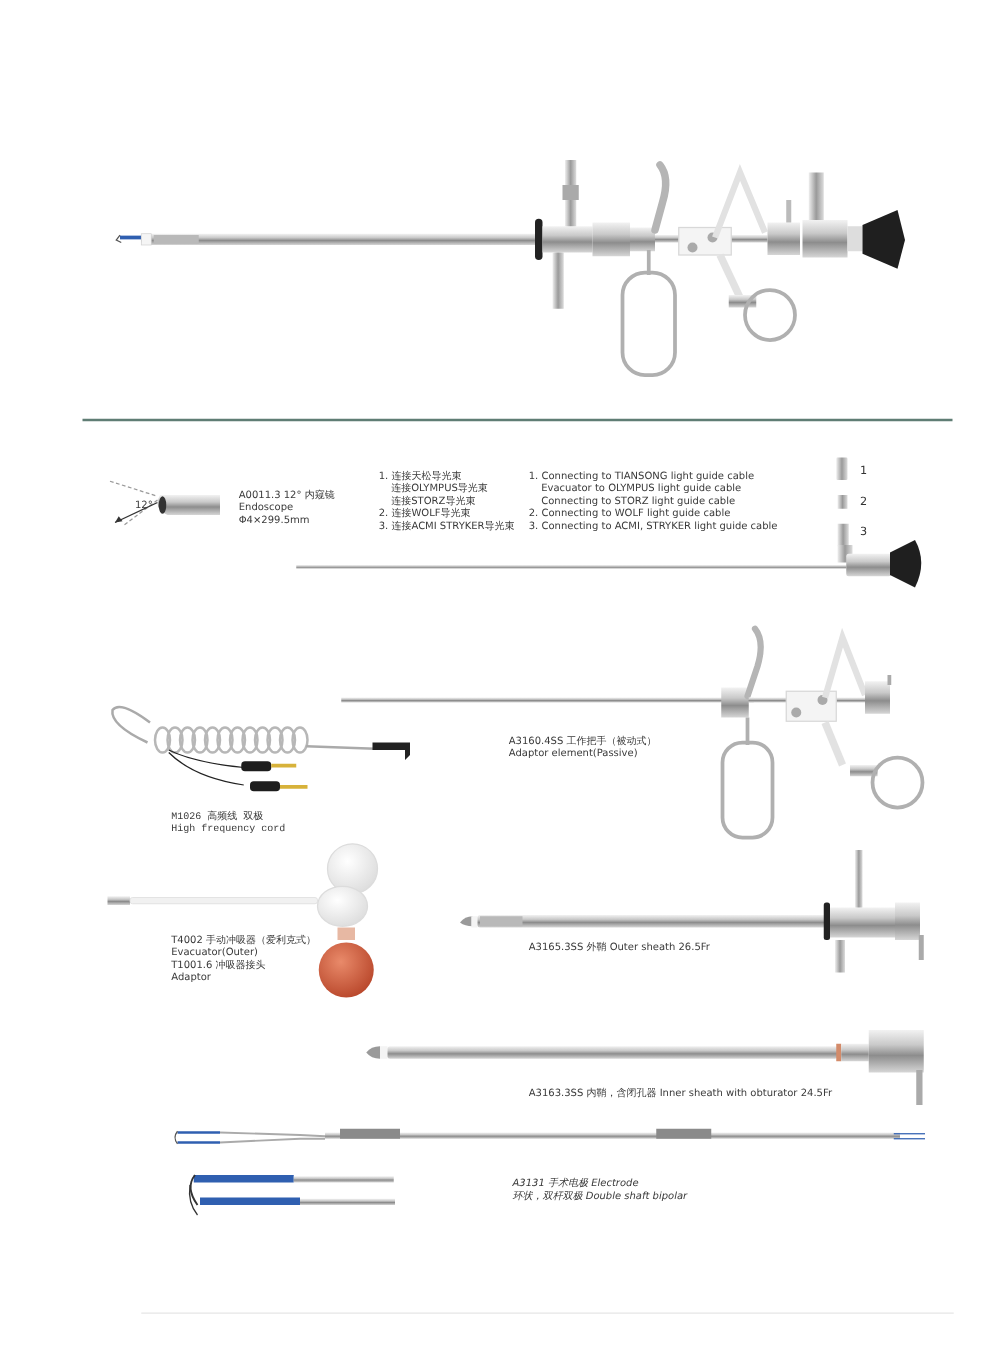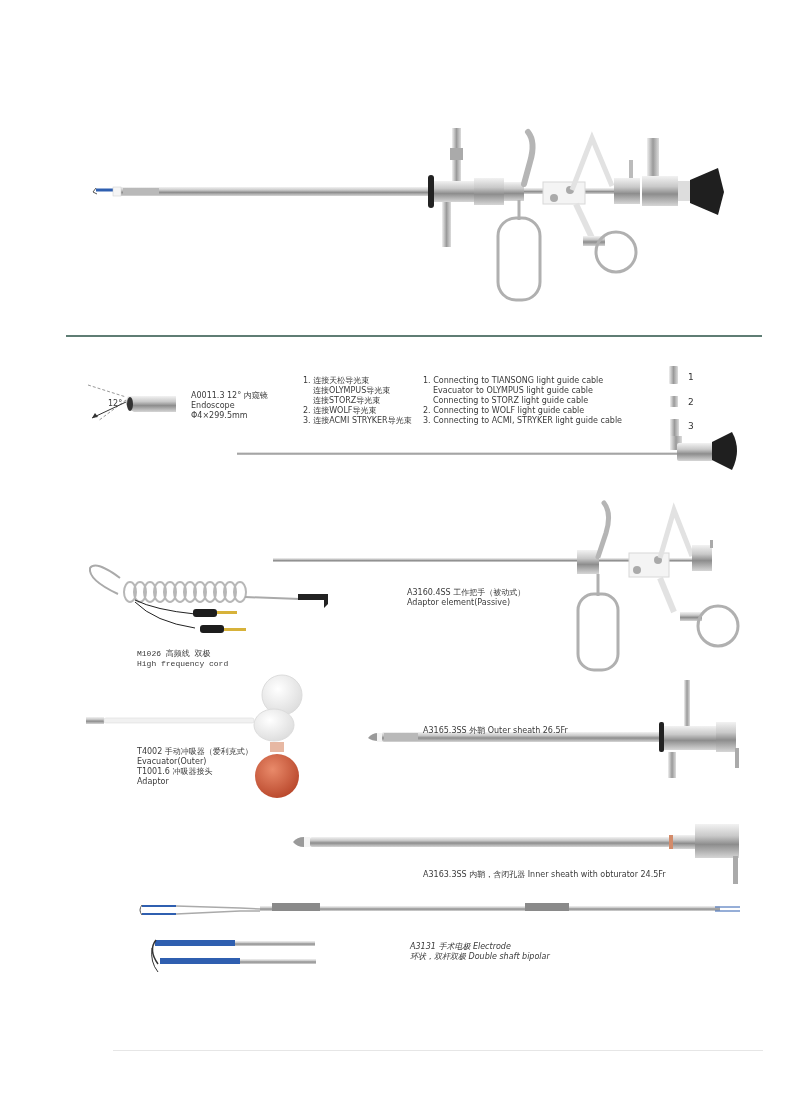--- a/index.html
+++ b/index.html
@@ -238,21 +238,21 @@
   <div>High frequency cord</div>
 </div>
 
 <div class="lbl" style="left:137px; top:747px;">
   <div>T4002 手动冲吸器（爱利克式）</div>
   <div>Evacuator(Outer)</div>
   <div>T1001.6 冲吸器接头</div>
   <div>Adaptor</div>
 </div>
 
-<div class="lbl" style="left:423px; top:726px;">A3165.3SS 外鞘 Outer sheath 26.5Fr</div>
+<div class="lbl" style="left:423px; top:753px;">A3165.3SS 外鞘 Outer sheath 26.5Fr</div>
 
 <div class="lbl" style="left:423px; top:859px;margin-top:11px;">A3163.3SS 内鞘，含闭孔器 Inner sheath with obturator 24.5Fr</div>
 
 <div class="lbl" style="left:410px; top:942px;font-style:italic;">
   <div>A3131 手术电极 Electrode</div>
   <div>环状，双杆双极 Double shaft bipolar</div>
 </div>
 
 <div class="footer-line"></div>
 

